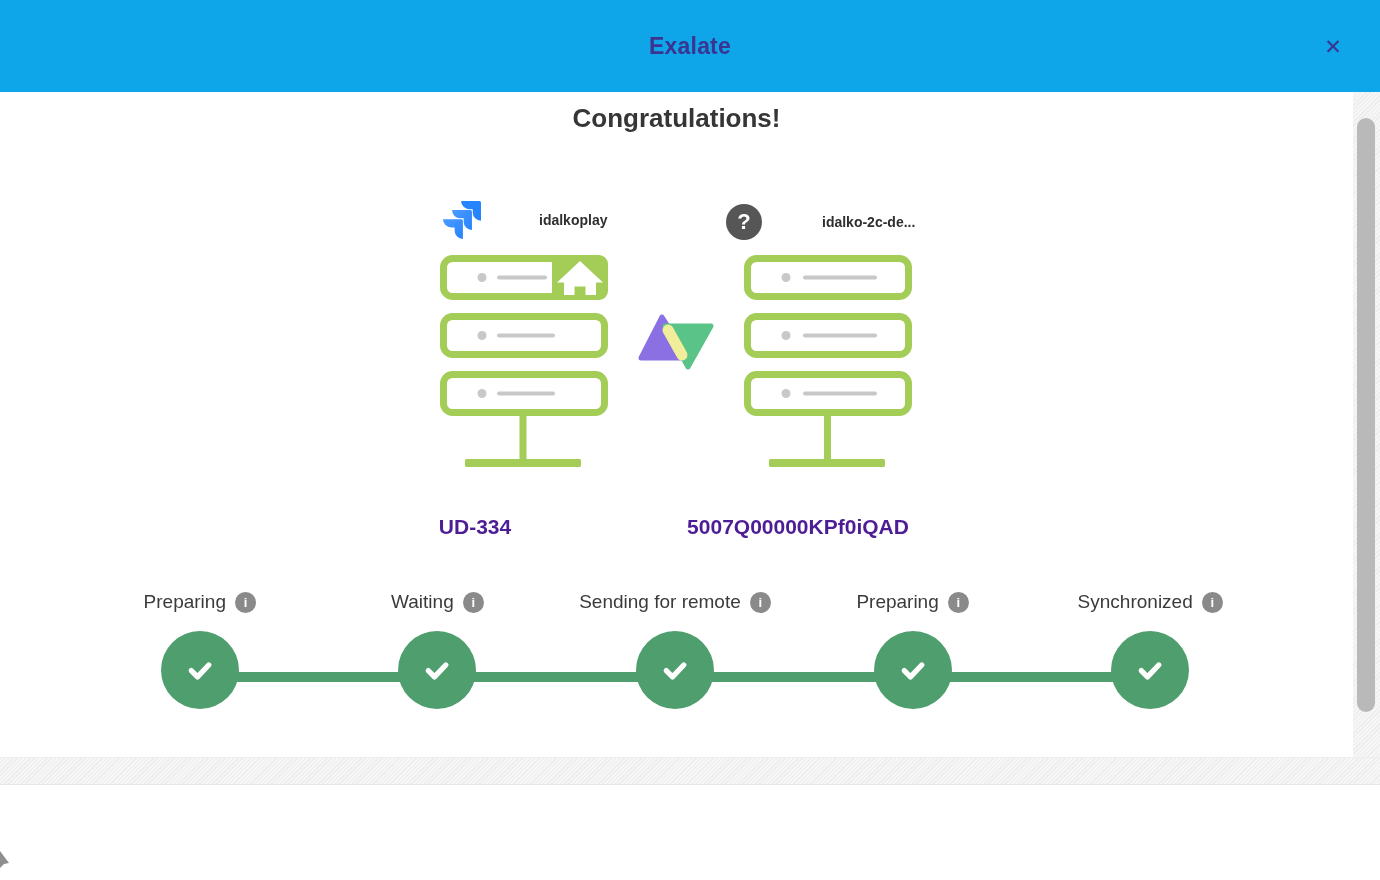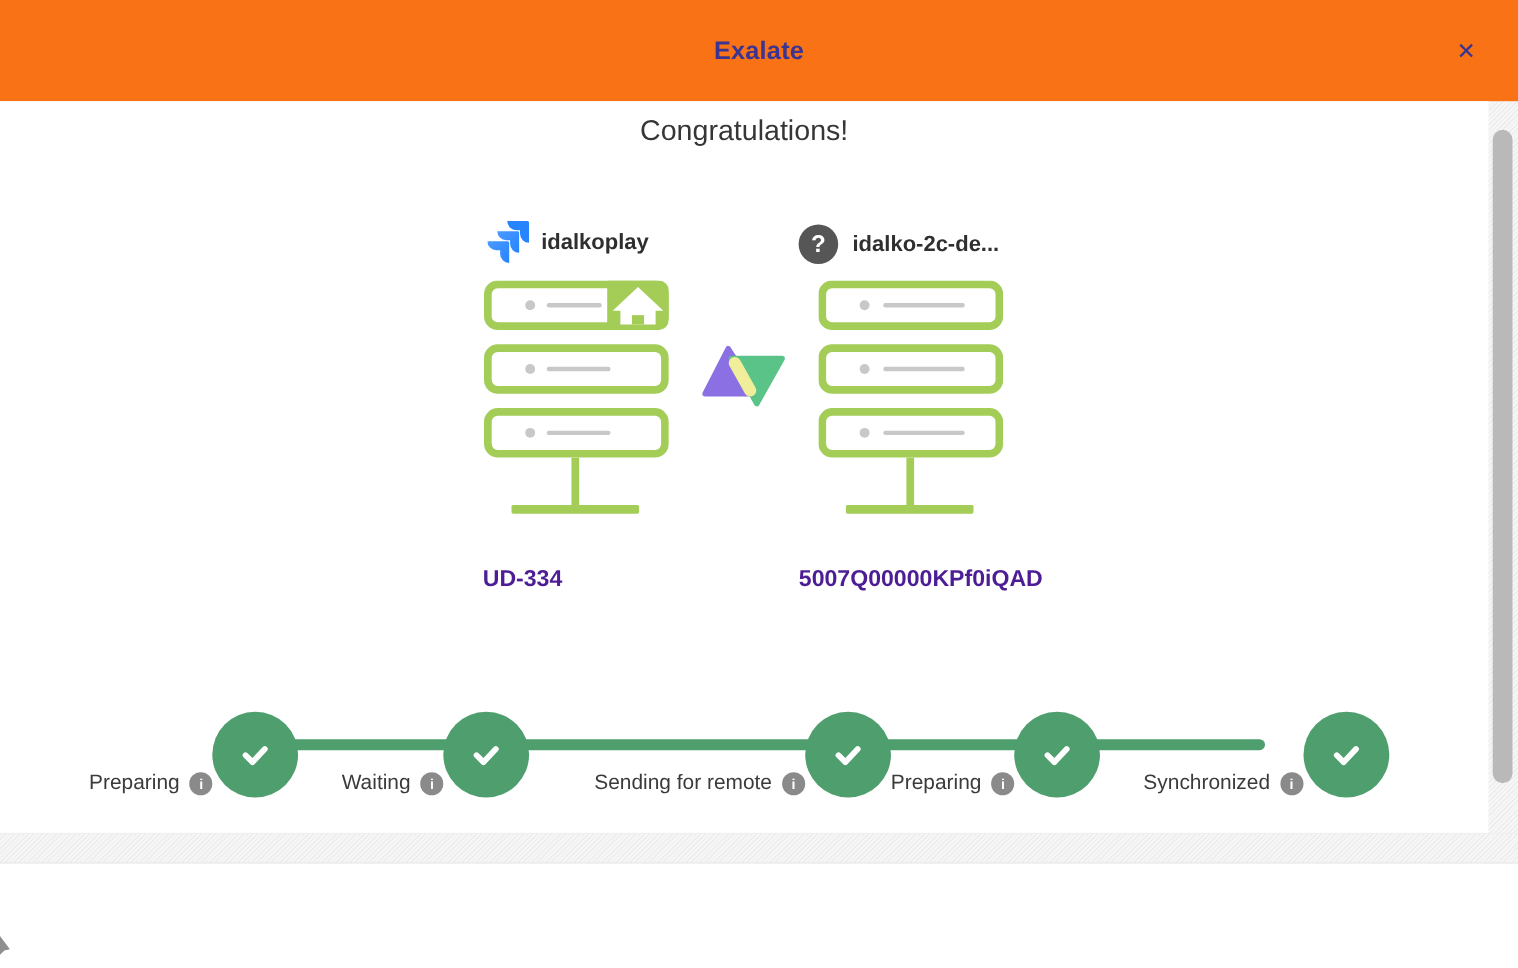--- a/index.html
+++ b/index.html
@@ -11,55 +11,55 @@
   
   .texture {
     background-color:#f6f6f6;
     background-image:repeating-linear-gradient(135deg, rgba(0,0,0,0.04) 0px, rgba(0,0,0,0.04) 1px, transparent 1px, transparent 3px);
   }
   .strip-right { position:absolute; left:1353px; top:92px; width:27px; height:693px; }
   .strip-bottom { position:absolute; left:0; top:757px; width:1380px; height:28px; border-top:1px solid #ededed; border-bottom:1px solid #e7e7e7; }
   .scroll-thumb { position:absolute; left:1357px; top:118px; width:18px; height:594px; background:#b9b9b9; border-radius:9px; }
 
   
-  .modal-header { position:absolute; left:0; top:0; width:1380px; height:92px; background:#f97316; }
+  .modal-header { position:absolute; left:0; top:0; width:1380px; height:92px; background:#0ea5e9; }
   .modal-title { position:absolute; left:0; top:0; width:100%; height:92px; display:flex; align-items:center; justify-content:center;
                  font-size:23px; font-weight:bold; color:#3b3490; letter-spacing:0.2px; }
   .close-btn { position:absolute; right:30px; top:30px; width:34px; height:34px; display:flex; align-items:center; justify-content:center;
                font-size:21px; font-weight:bold; color:#3b3490; cursor:pointer; }
 
   
   .modal-body { position:absolute; left:0; top:92px; width:1353px; height:665px; background:#fff; }
 
   .congrats { position:absolute; left:0; top:11px; width:100%; text-align:center;
-              font-size:26px; font-weight:normal; color:#363636; }
+              font-size:26px; font-weight:bold; color:#363636; }
 
   
   .platform-header { position:absolute; display:flex; align-items:center; }
   .platform-header.left { left:443px; top:106px; height:44px; gap:11px; }
   .platform-header.right { left:726px; top:111px; height:38px; gap:13px; }
-  .platform-name { font-size:20px; font-weight:bold; color:#2f2f2f; }
+  .platform-name { font-size:14px; font-weight:bold; color:#2f2f2f;margin-left:47px; }
   .question-badge { width:36px; height:36px; border-radius:50%; background:#565656; color:#fff;
                     display:flex; align-items:center; justify-content:center; font-size:22px; font-weight:bold; }
 
   
   .server-svg { position:absolute; }
   .server-svg.left { left:440px; top:163px; }
   .server-svg.right { left:744px; top:163px; }
   .exalate-logo { position:absolute; left:637px; top:221px; }
 
   
   .issue-key { position:absolute; top:423px; font-size:21px; font-weight:bold; color:#4c1d95; text-align:center; cursor:pointer; }
   .issue-key.left { left:375px; width:200px; }
-  .issue-key.right { left:648px; width:300px;text-align:right; }
+  .issue-key.right { left:648px; width:300px; }
 
   
   .steps { position:absolute; left:81px; top:497px; width:1188px; height:136px; display:flex; }
   .connector { position:absolute; left:119px; right:119px; top:83px; height:10px; background:#4f9e6e; border-radius:5px; }
-  .step { flex:1 1 0; display:flex; flex-direction:row; align-items:flex-end; position:relative; }
+  .step { flex:1 1 0; display:flex; flex-direction:column; align-items:center; position:relative; }
   .step-label-row { height:26px; display:flex; align-items:center; justify-content:center; gap:9px; }
   .step-label { font-size:19px; color:#3b3b3b; white-space:nowrap; }
   .info-icon { width:21px; height:21px; border-radius:50%; background:#8a8a8a; color:#fff;
                display:flex; align-items:center; justify-content:center; cursor:pointer; }
   .info-glyph { font-size:13px; font-weight:bold; line-height:1; }
   .step-circle { margin-top:16px; width:78px; height:78px; border-radius:50%; background:#4f9e6e;
                  display:flex; align-items:center; justify-content:center; position:relative; z-index:1; }
 
   
   .cursor-artifact { position:absolute; left:0; top:851px; }

